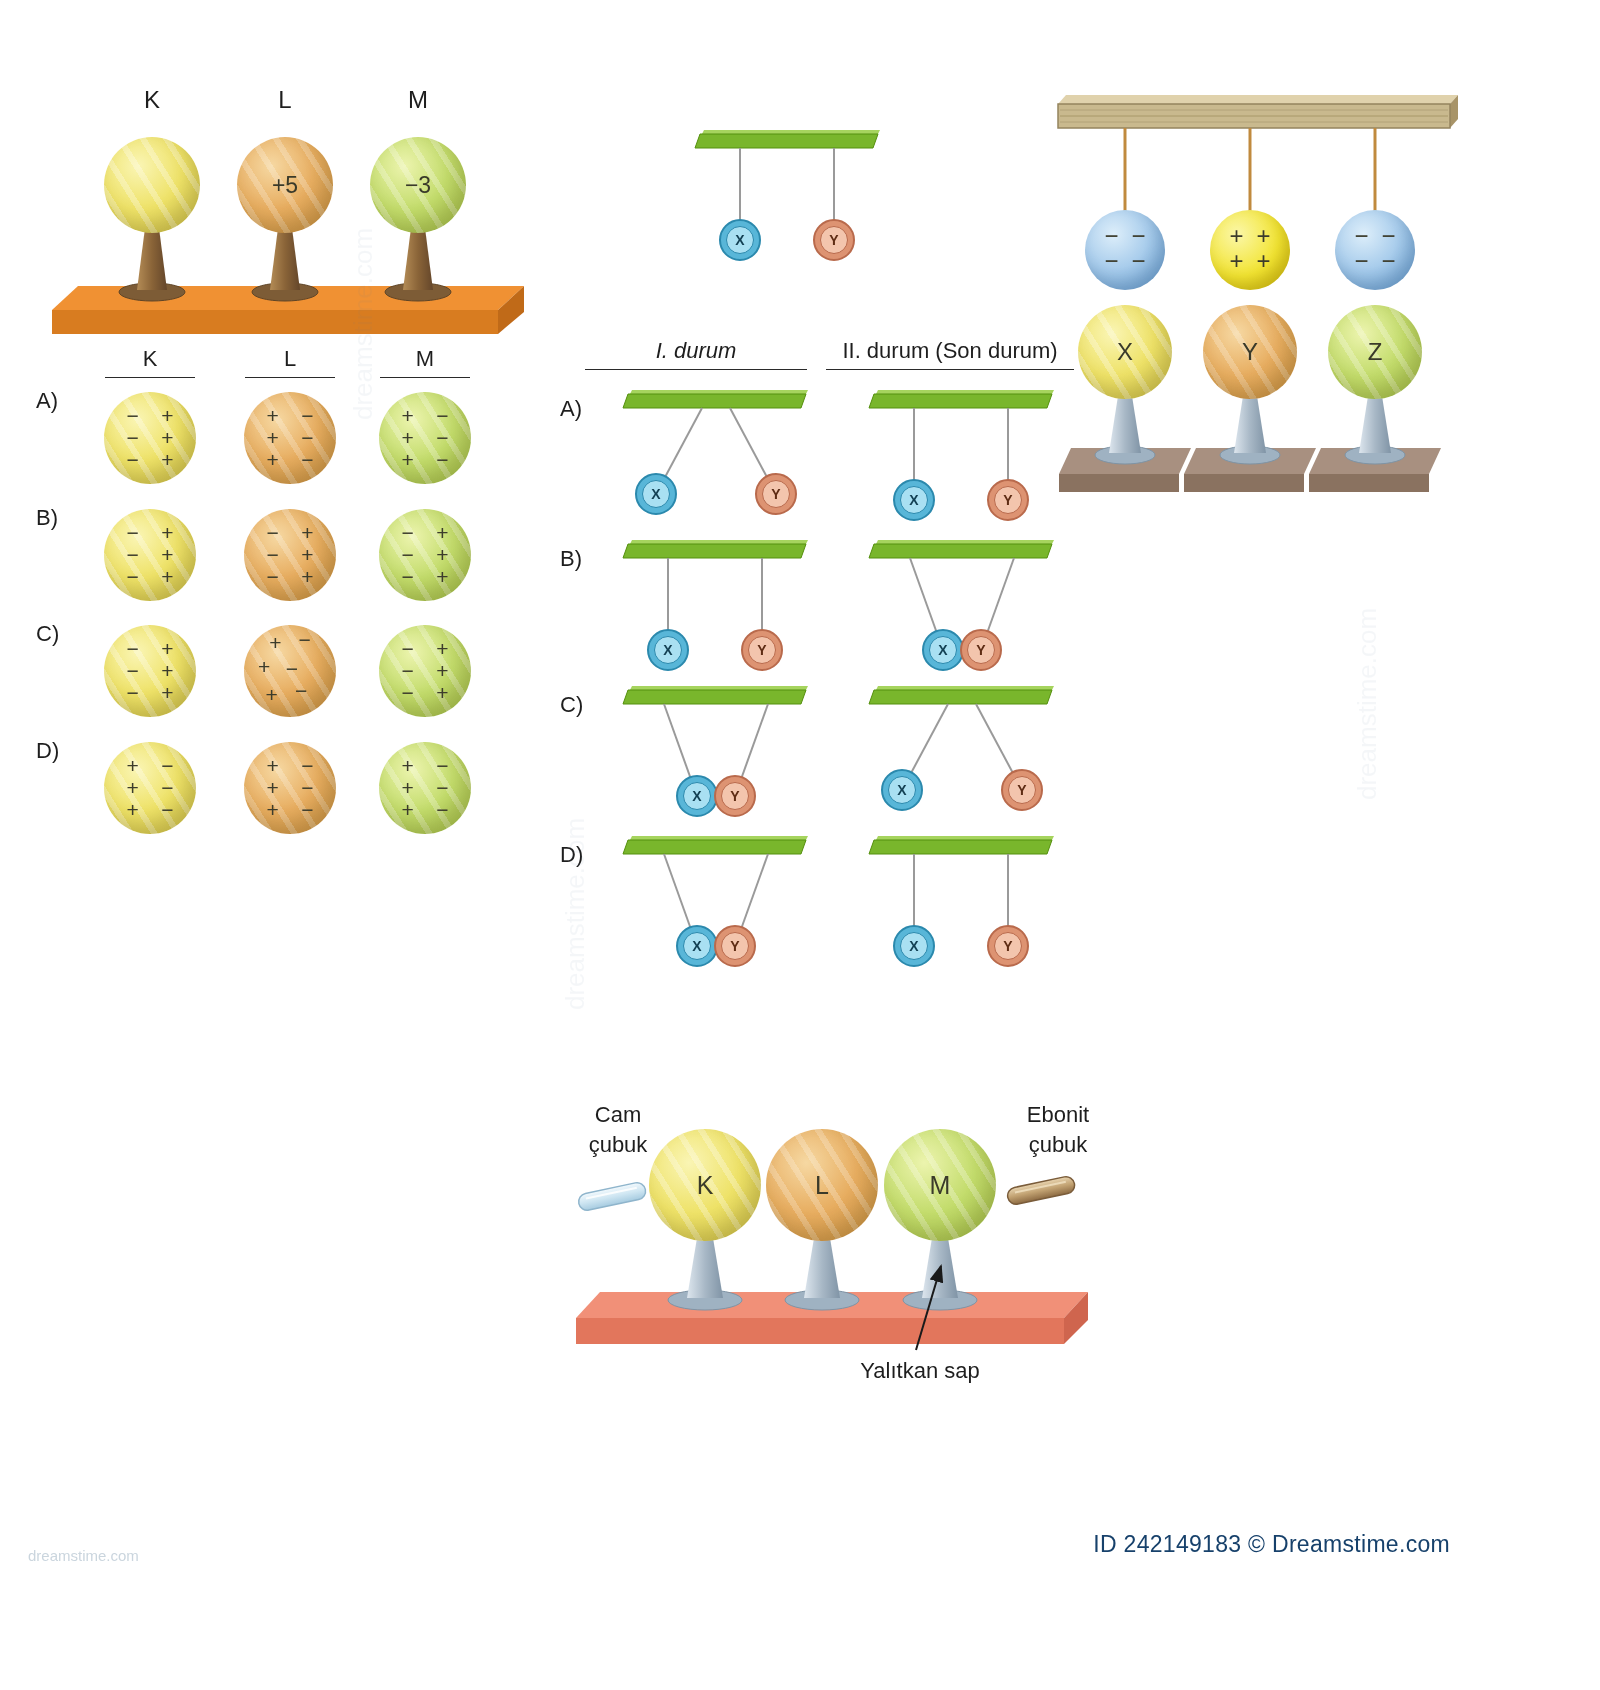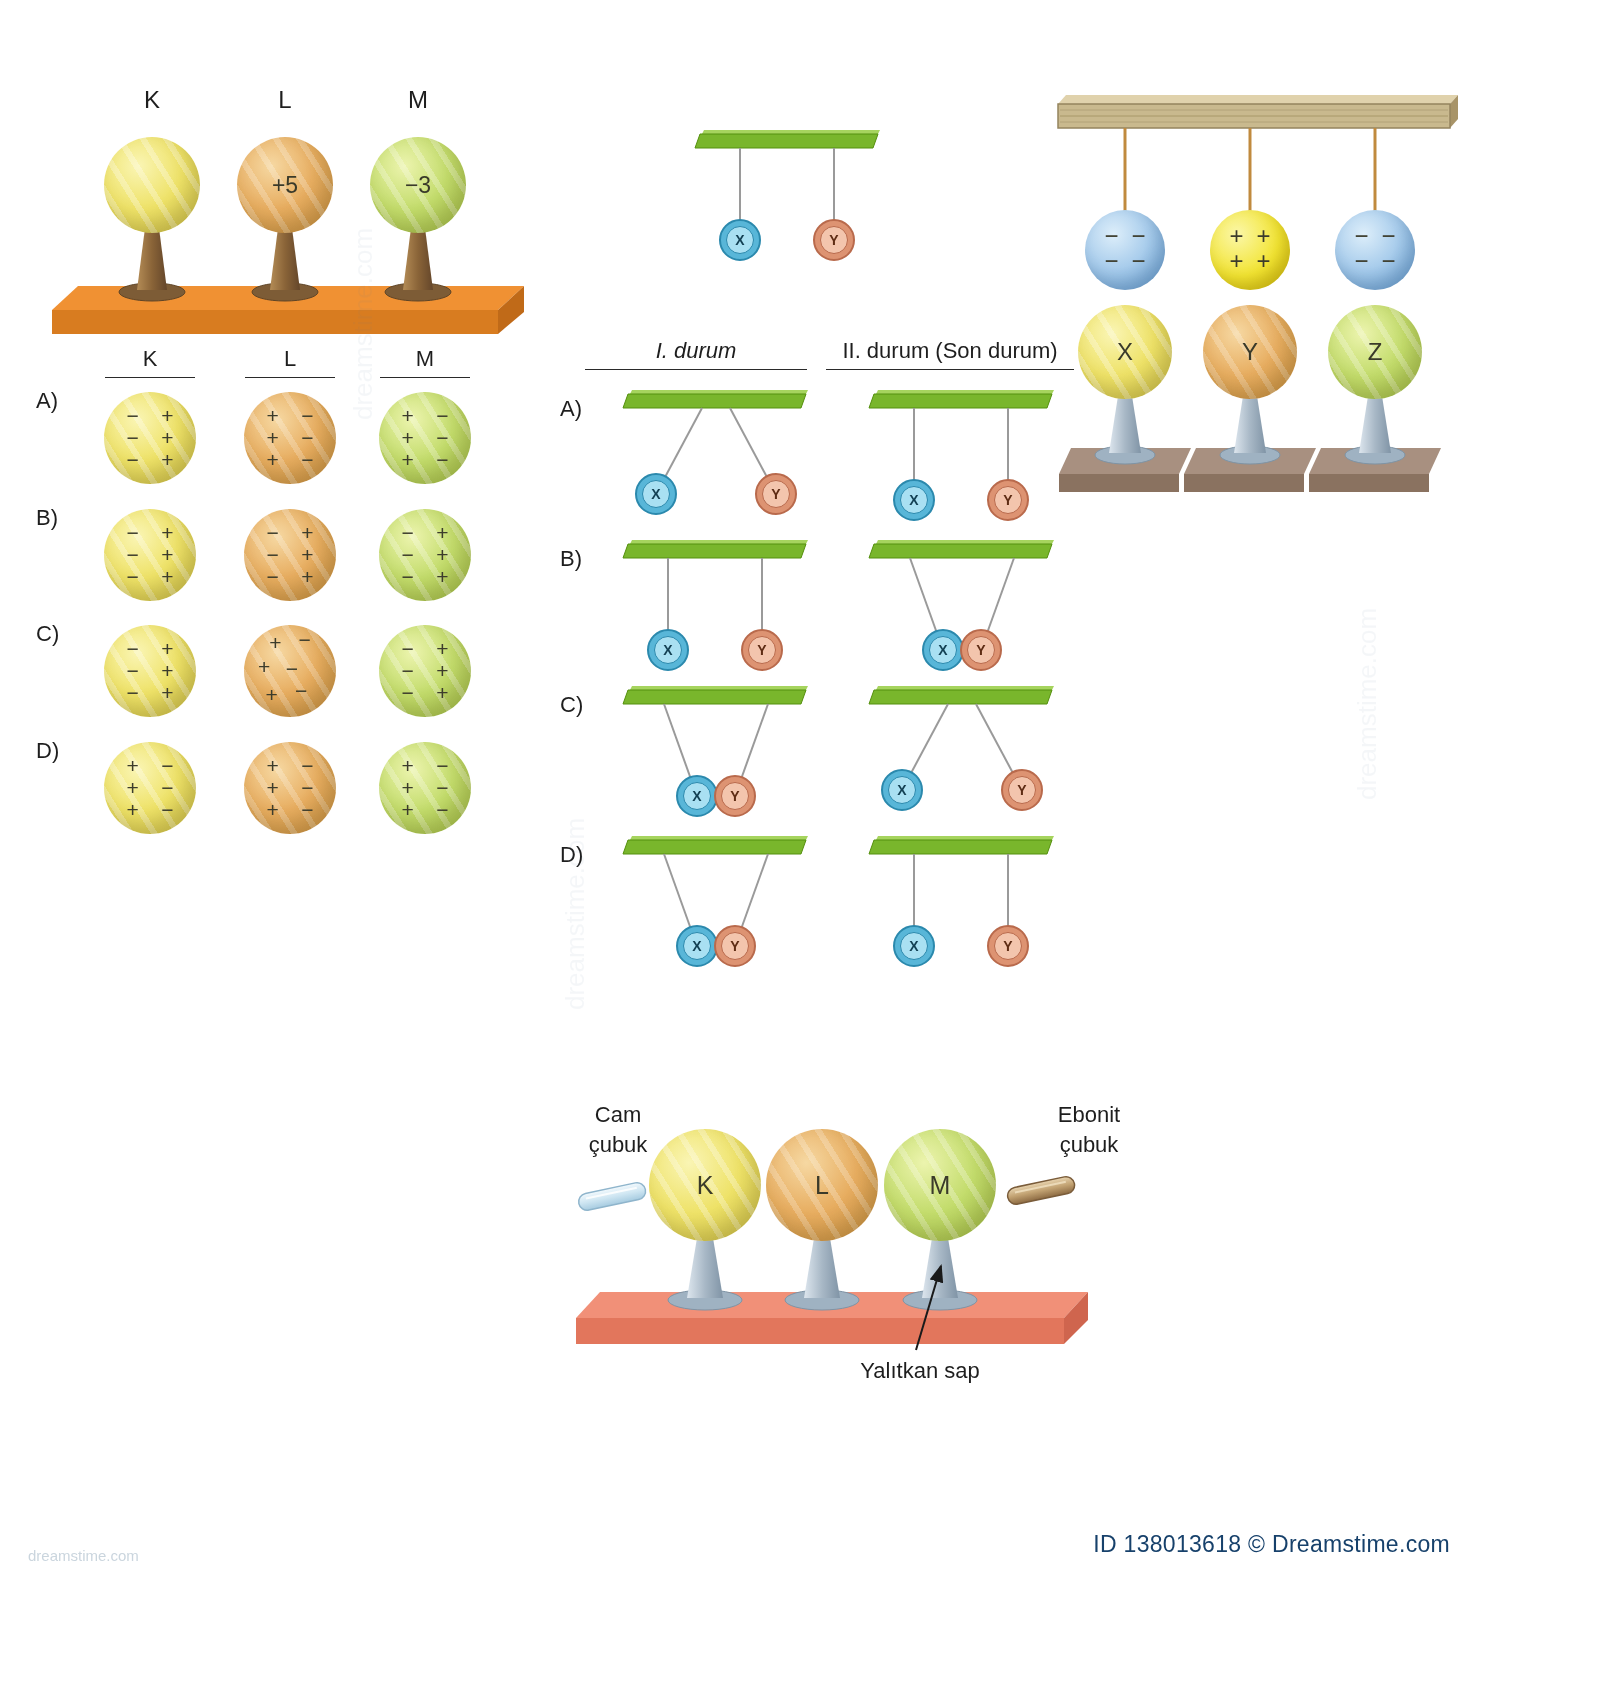--- a/index.html
+++ b/index.html
@@ -441,24 +441,24 @@
       </div>
       <div class="sphere green" style="left: 884px; top: 1129px; width: 112px; height: 112px;">
         <div class="center-label" style="font-size: 25px;">M</div>
       </div>
     </div>
 
   <div class="rod-label" style="left:553px;top:1100px;width:130px;">
     <div>Cam</div>
     <div>çubuk</div>
   </div>
-  <div class="rod-label" style="left:1024px;top:1100px;width:130px;">
+  <div class="rod-label" style="left:993px;top:1100px;width:130px;">
     <div>Ebonit</div>
     <div>çubuk</div>
   </div>
   <div class="rod-label" style="left:830px;top:1356px;width:180px;">Yalıtkan sap</div>
 
-  <div class="credit" style="left:1000px;top:1531px;width:450px;">ID 138013618 © Dreamstime.com</div>
+  <div class="credit" style="left:1000px;top:1531px;width:450px;">ID 242149183 © Dreamstime.com</div>
   <div class="wm-corner" style="left:28px;top:1547px;">dreamstime.com</div>
   <div class="wm-v" style="left:348px;top:420px;">dreamstime.com</div>
   <div class="wm-v" style="left:560px;top:1010px;">dreamstime.com</div>
   <div class="wm-v" style="left:1352px;top:800px;">dreamstime.com</div>
 </div>
 
 </body></html>

